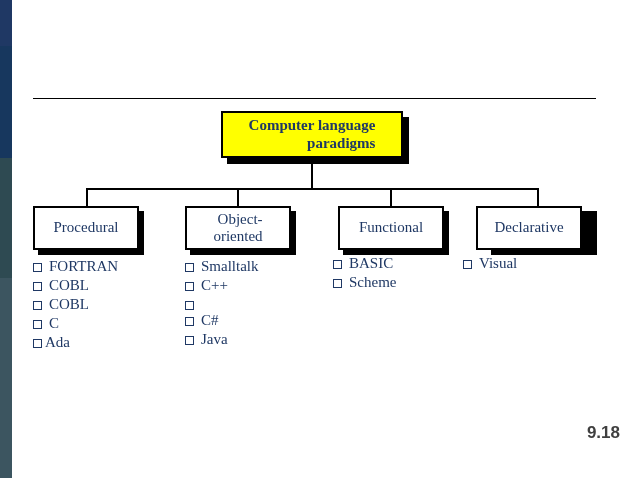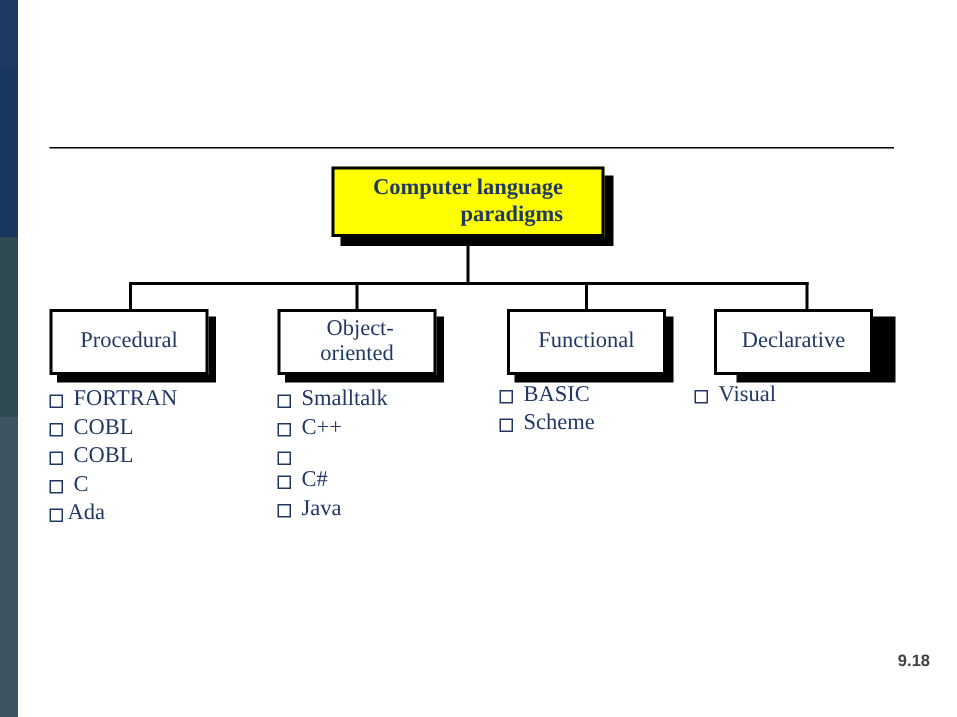--- a/index.html
+++ b/index.html
@@ -82,23 +82,23 @@
     flex:0 0 auto;
   }
   .list .bullet.tight{margin-right:3px;}
 
   .list1{left:33px;top:258px;}
   .list2{left:185px;top:258px;}
   .list3{left:333px;top:255px;}
   .list4{left:463px;top:255px;}
 
   .slide-number{
-    position:absolute;right:18px;top:435px;
+    position:absolute;right:18px;top:423px;
     font-family:"Liberation Sans", sans-serif;
-    font-size:11px;font-weight:bold;color:#404040;padding-left:36px;
+    font-size:17px;font-weight:bold;color:#404040;padding-left:36px;
   }
 </style>
 </head>
 <body>
 
 <div class="left-bar">
   <div class="seg seg-navy" style="top:0;height:46px;"></div>
   <div class="seg seg-dark" style="top:46px;height:112px;"></div>
   <div class="seg seg-teal" style="top:158px;height:120px;"></div>
   <div class="seg seg-steel" style="top:278px;height:200px;"></div>

